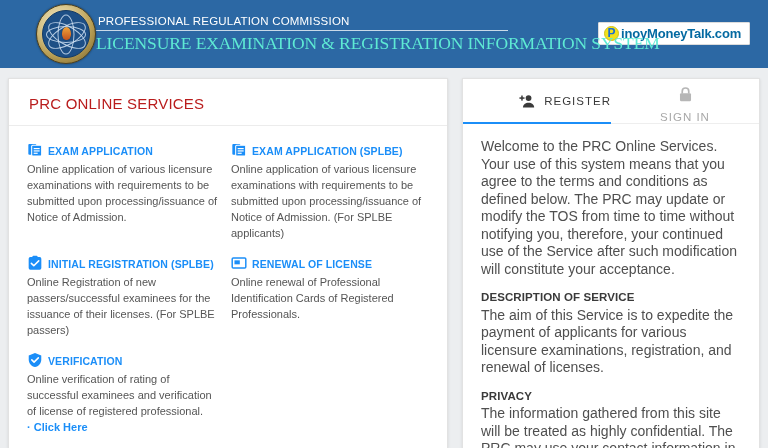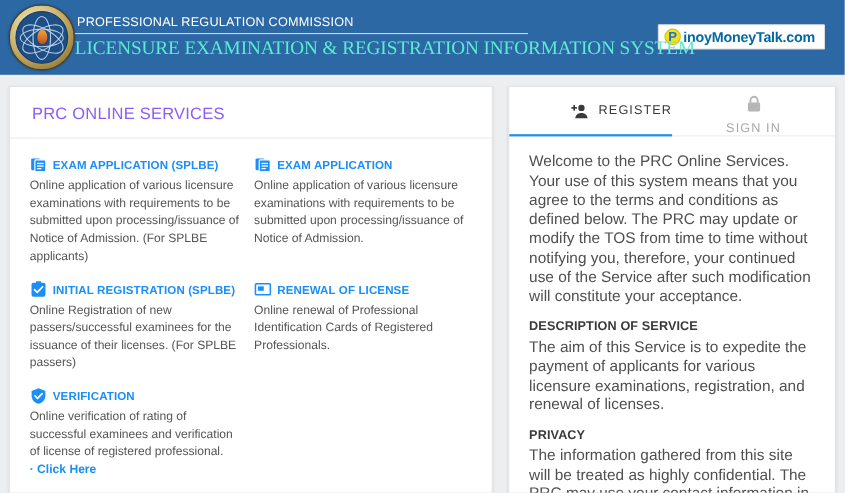--- a/index.html
+++ b/index.html
@@ -24,21 +24,21 @@
     background: #eceef0;
   }
 
   
   .header {
     position: relative;
     height: 68px;
     background: #2c68a4;
     display: flex;
     align-items: center;
-    padding: 0 4px;
+    padding: 0 32px;
     overflow: hidden;
   }
 
   .seal {
     position: relative;
     width: 60px;
     height: 60px;
     flex: 0 0 60px;
     margin-left: 4px;
     z-index: 3;
@@ -184,21 +184,21 @@
     flex: 1 1 auto;
   }
 
   .panel-head {
     padding: 16px 20px 13px 20px;
     border-bottom: 1px solid #ececec;
   }
   .panel-head h1 {
     font-size: 15px;
     font-weight: 400;
-    color: #8b5cf6;
+    color: #b91c1c;
     letter-spacing: .2px;
   }
 
   .services {
     display: grid;
     grid-template-columns: 1fr 1fr;
     column-gap: 6px;
     row-gap: 14px;
     padding: 16px 18px 0 18px;
   }
@@ -318,49 +318,49 @@
   </div>
 
   <div class="content">
 
     <div class="panel panel-left">
       <div class="panel-head">
         <h1>PRC ONLINE SERVICES</h1>
       </div>
 
       <div class="services">
+
+        <div class="service">
+          <div class="service-head">
+            <svg class="svc-icon" viewBox="0 0 24 24">
+              <rect x="2" y="3" width="12" height="16" rx="1.5" fill="#1b8ef8"></rect>
+              <rect x="7" y="5" width="15" height="16" rx="1.5" fill="#1b8ef8" stroke="#ffffff" stroke-width="1.6"></rect>
+              <rect x="10" y="9" width="9" height="1.8" fill="#ffffff"></rect>
+              <rect x="10" y="12.5" width="9" height="1.8" fill="#ffffff"></rect>
+              <rect x="10" y="16" width="6" height="1.8" fill="#ffffff"></rect>
+            </svg>
+            <span class="service-title">EXAM APPLICATION</span>
+          </div>
+          <div class="service-desc">Online application of various licensure examinations with requirements to be submitted upon processing/issuance of Notice of Admission.</div>
+        </div>
 
         <div class="service">
           <div class="service-head">
             <svg class="svc-icon" viewBox="0 0 24 24">
               <rect x="2" y="3" width="12" height="16" rx="1.5" fill="#1b8ef8"></rect>
               <rect x="7" y="5" width="15" height="16" rx="1.5" fill="#1b8ef8" stroke="#ffffff" stroke-width="1.6"></rect>
               <rect x="10" y="9" width="9" height="1.8" fill="#ffffff"></rect>
               <rect x="10" y="12.5" width="9" height="1.8" fill="#ffffff"></rect>
               <rect x="10" y="16" width="6" height="1.8" fill="#ffffff"></rect>
             </svg>
             <span class="service-title">EXAM APPLICATION (SPLBE)</span>
           </div>
           <div class="service-desc">Online application of various licensure examinations with requirements to be submitted upon processing/issuance of Notice of Admission. (For SPLBE applicants)</div>
         </div>
 
-        <div class="service">
-          <div class="service-head">
-            <svg class="svc-icon" viewBox="0 0 24 24">
-              <rect x="2" y="3" width="12" height="16" rx="1.5" fill="#1b8ef8"></rect>
-              <rect x="7" y="5" width="15" height="16" rx="1.5" fill="#1b8ef8" stroke="#ffffff" stroke-width="1.6"></rect>
-              <rect x="10" y="9" width="9" height="1.8" fill="#ffffff"></rect>
-              <rect x="10" y="12.5" width="9" height="1.8" fill="#ffffff"></rect>
-              <rect x="10" y="16" width="6" height="1.8" fill="#ffffff"></rect>
-            </svg>
-            <span class="service-title">EXAM APPLICATION</span>
-          </div>
-          <div class="service-desc">Online application of various licensure examinations with requirements to be submitted upon processing/issuance of Notice of Admission.</div>
-        </div>
-
 
         <div class="service">
           <div class="service-head">
             <svg class="svc-icon" viewBox="0 0 24 24">
               <rect x="2.5" y="3" width="19" height="19" rx="2.5" fill="#1b8ef8"></rect>
               <rect x="8.5" y="1" width="7" height="3.5" rx="1" fill="#1b8ef8"></rect>
               <path d="M6.5 12.5 L10.2 16.2 L17.6 8.8" fill="none" stroke="#ffffff" stroke-width="2.3" stroke-linecap="round" stroke-linejoin="round"></path>
             </svg>
             <span class="service-title">INITIAL REGISTRATION (SPLBE)</span>
           </div>

